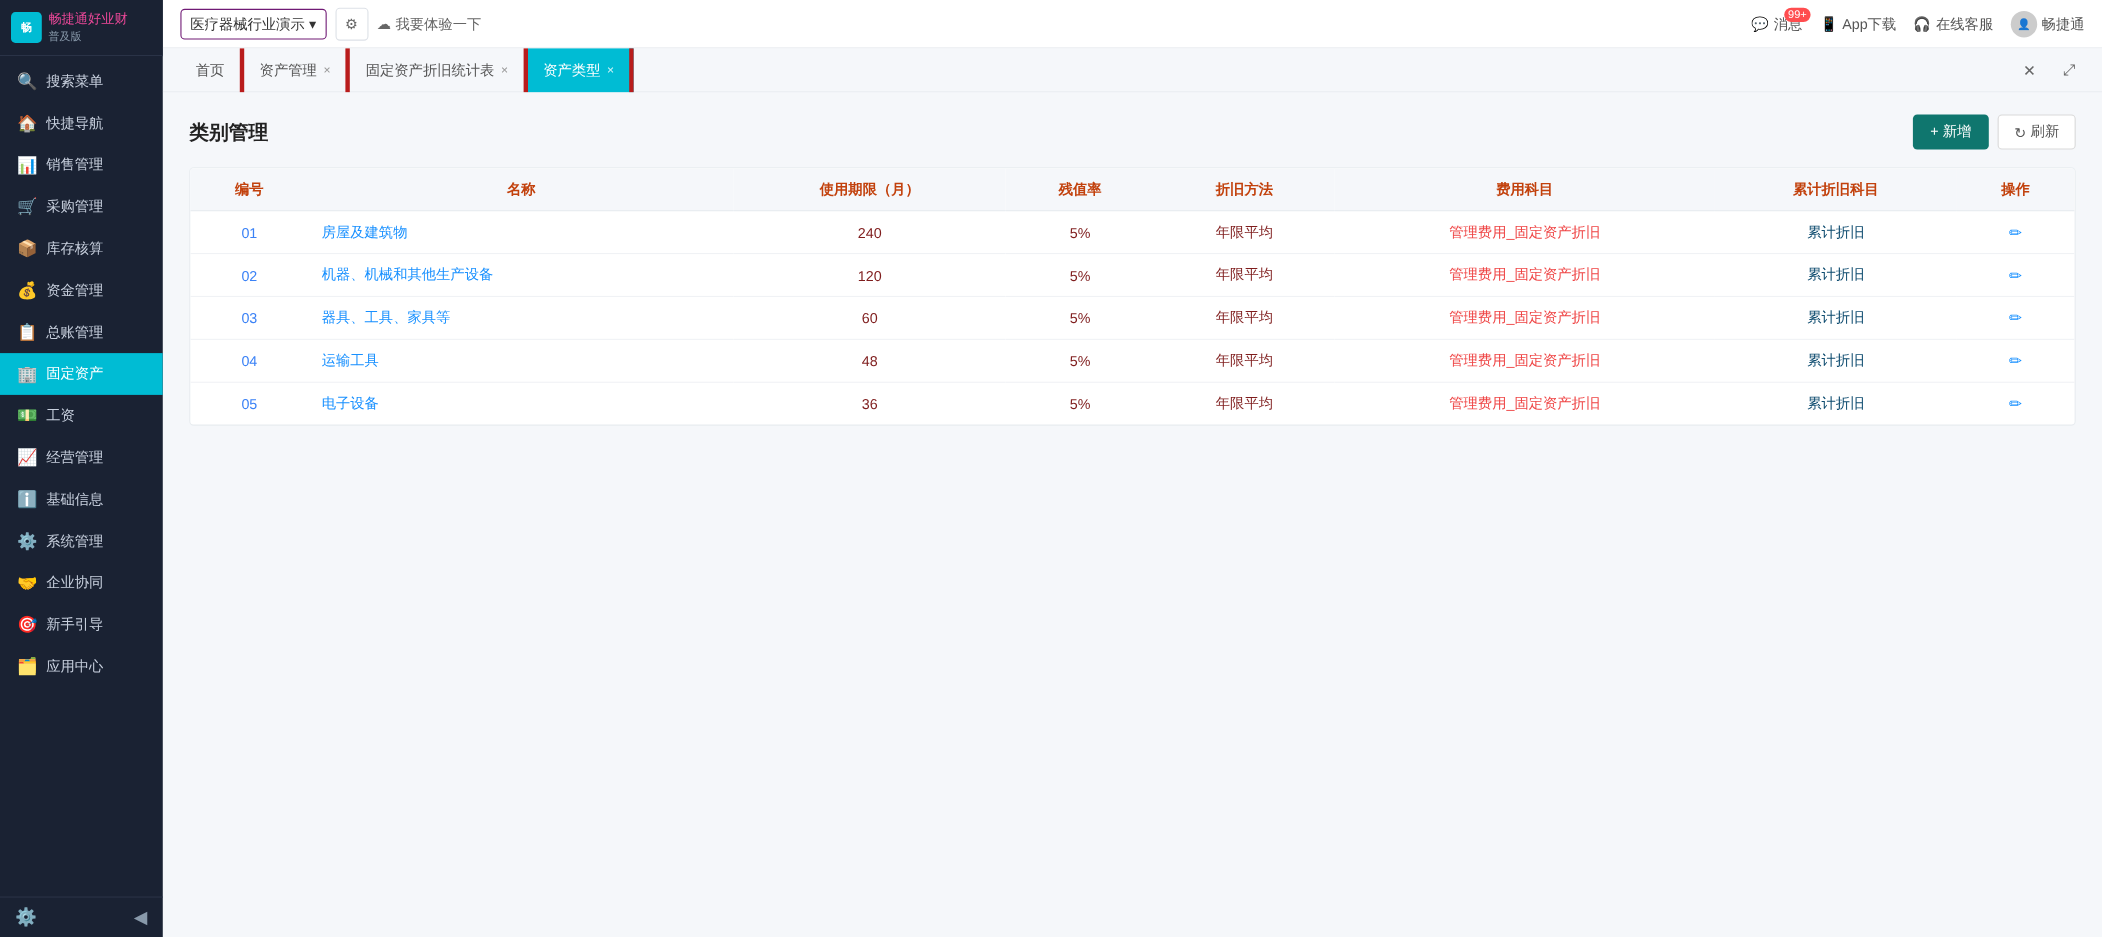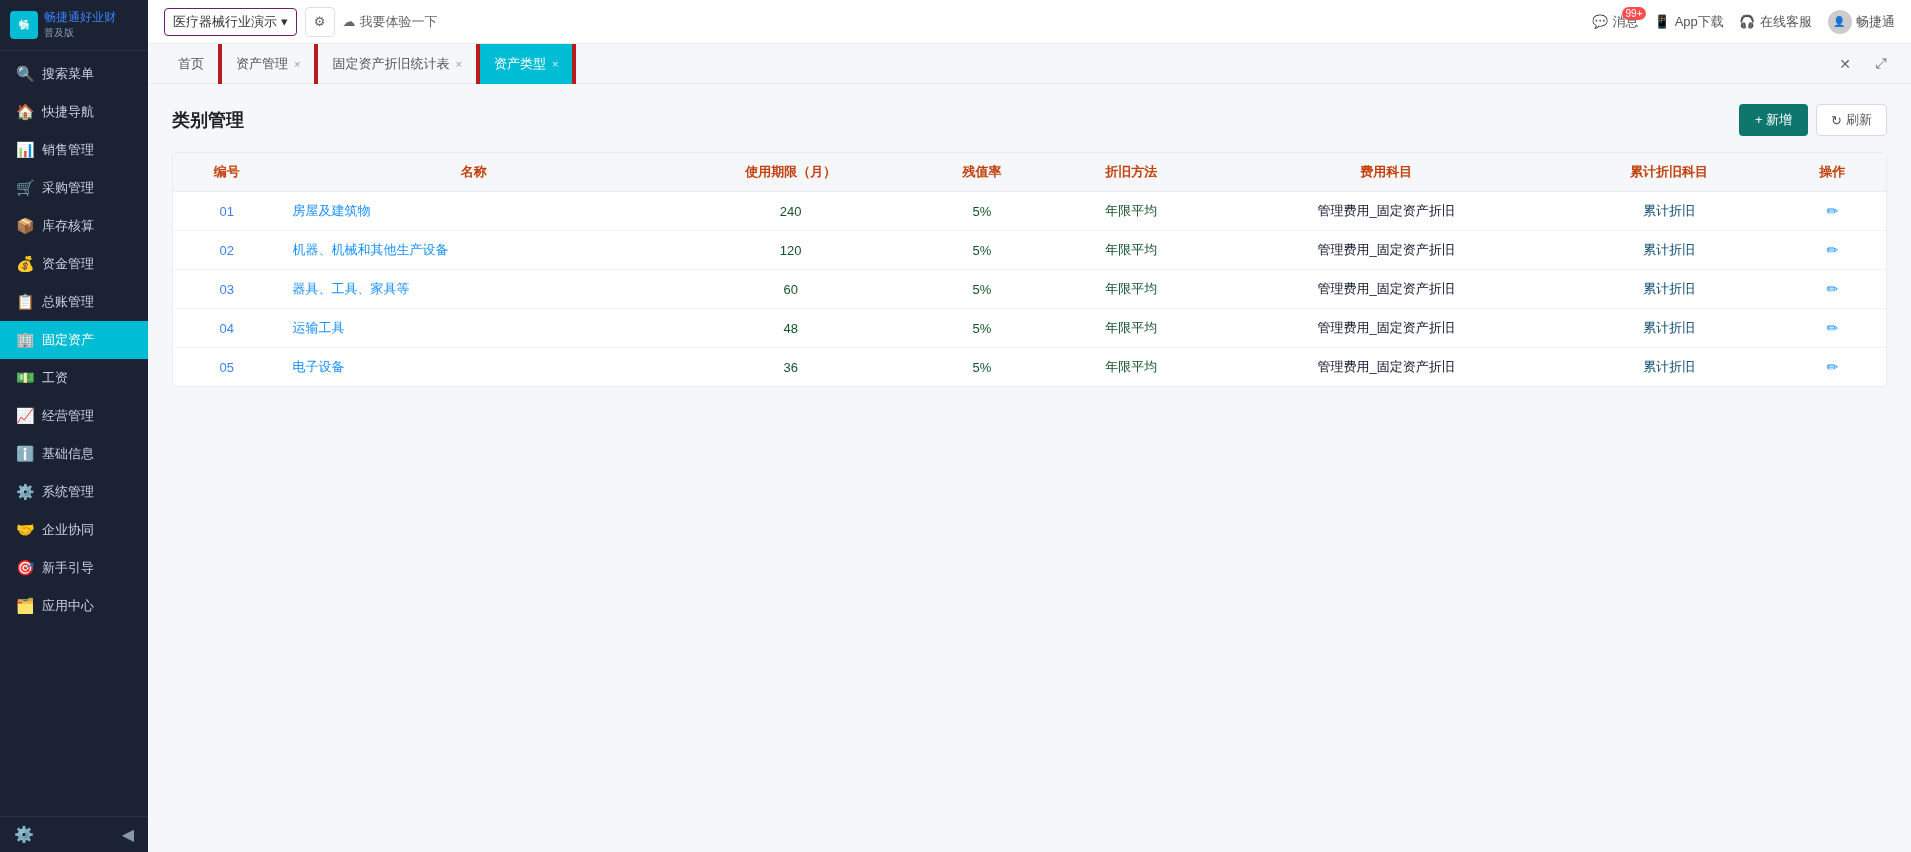--- a/index.html
+++ b/index.html
@@ -25,21 +25,21 @@
       min-height: 50px;
     }
     .sidebar-logo-icon {
       width: 28px; height: 28px;
       background: #00bcd4;
       border-radius: 4px;
       display: flex; align-items: center; justify-content: center;
       color: white; font-size: 10px; font-weight: bold;
       flex-shrink: 0;
     }
-    .sidebar-title { font-size: 12px; color: #3b82f6; line-height: 1.3; }
+    .sidebar-title { font-size: 12px; color: #ec4899; line-height: 1.3; }
     .sidebar-subtitle { font-size: 10px; color: #8899aa; }
 
     .sidebar-nav { flex: 1; overflow-y: auto; padding: 4px 0; }
     .sidebar-nav::-webkit-scrollbar { width: 4px; }
     .sidebar-nav::-webkit-scrollbar-thumb { background: #2a3347; }
 
     .sidebar-item {
       display: flex; align-items: center; gap: 8px;
       padding: 10px 16px;
       cursor: pointer;
@@ -197,29 +197,29 @@
       background: #f5f7fa;
     }
     th {
       padding: 10px 12px;
       font-size: 13px; font-weight: 600; color: #c2410c;
       border-bottom: 1px solid #e8ecf0;
       text-align: center;
     }
     td {
       padding: 10px 12px;
-      font-size: 13px; color: #14532d;
+      font-size: 13px; color: #7f1d1d;
       border-bottom: 1px solid #f0f2f5;
       text-align: center;
     }
     tbody tr:last-child td { border-bottom: none; }
 
     td.col-name { text-align: left; color: #1890ff; }
     td.col-code { color: #3b82f6; }
-    td.col-expense { color: #0f172a; }
+    td.col-expense { color: #ef4444; }
     td.col-accum { color: #0c4a6e; }
     td.col-action { color: #1890ff; }
     .edit-icon { cursor: pointer; font-size: 14px; color: #1890ff; }
   </style>
 </head>
 <body>
 
 <div class="sidebar">
   <div class="sidebar-header">
     <div class="sidebar-logo-icon">

